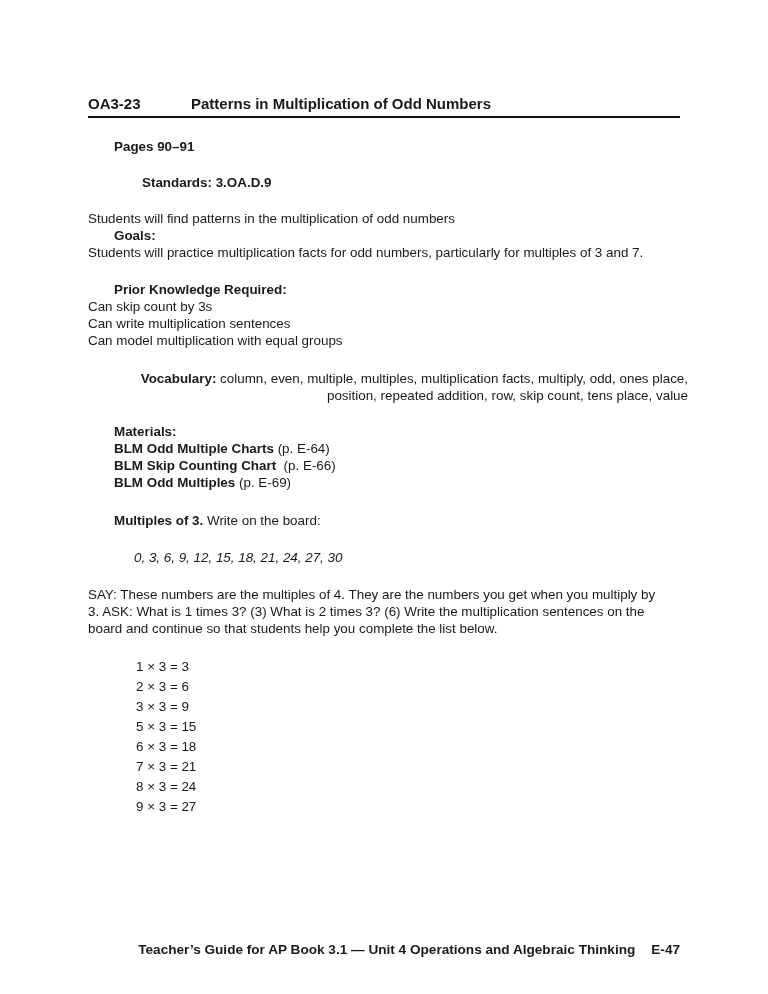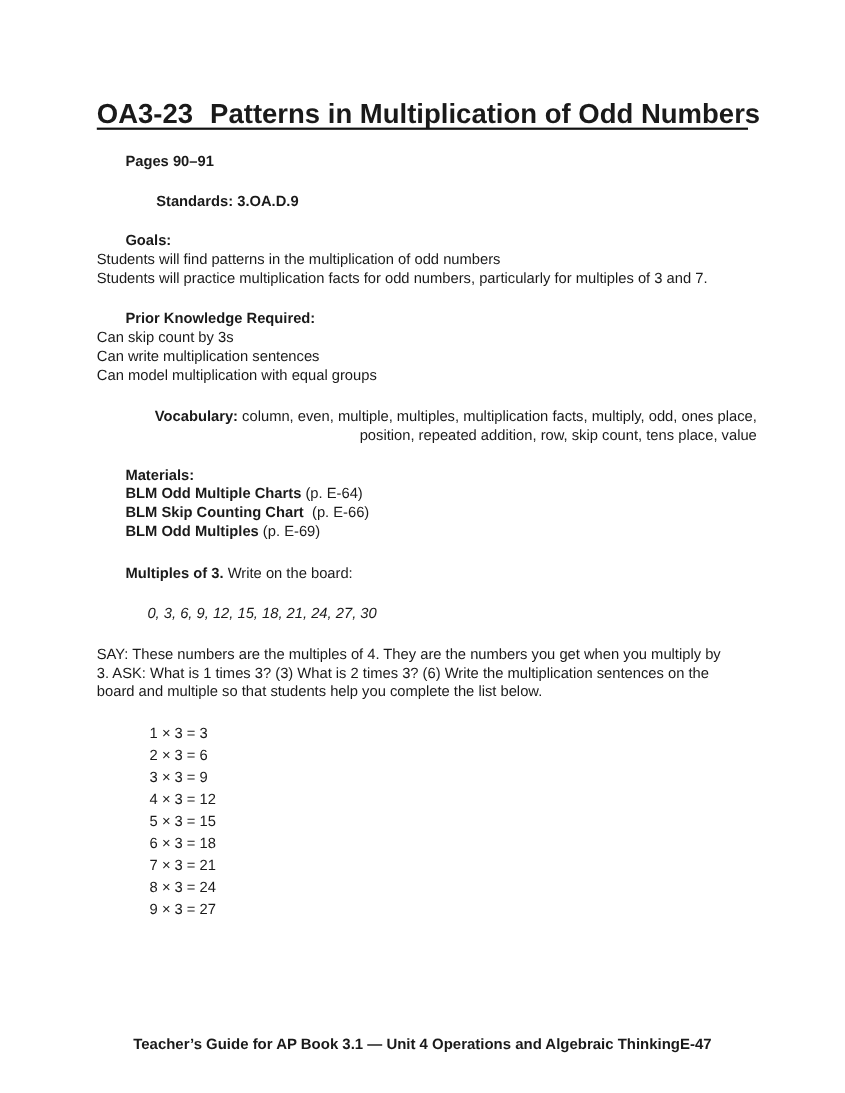--- a/index.html
+++ b/index.html
@@ -3,50 +3,50 @@
   <meta charset="utf-8">
   <style>
     html, body { margin: 0; padding: 0; background: #ffffff; }
     body {
       width: 768px; height: 994px; position: relative; overflow: hidden;
       font-family: "Liberation Sans", sans-serif; color: #1a1a1a;
       font-size: 13.4px; line-height: 17px;
     }
     .title {
       position: absolute; left: 88px; top: 93px; width: 592px;
-      font-size: 25px; font-weight: bold; line-height: 22px;
+      font-size: 15px; font-weight: bold; line-height: 22px;
       border-bottom: 2px solid #111; padding-bottom: 1px;
       white-space: nowrap;
     }
     .title .code { display: inline-block; width: 103px; }
     .b { font-weight: bold; padding-left: 26px; }
     .block { position: absolute; left: 88px; width: 600px; }
     .line { display: block; white-space: nowrap; }
     .indent { padding-left: 46px; font-style: italic; }
     .eq-list { position: absolute; left: 136px; width: 200px; }
     .eq-list .line { height: 20px; line-height: 20px; }
     .footer {
       position: absolute; left: 88px; top: 941px; width: 592px;
-      font-weight: bold; font-size: 13.6px; display: flex; justify-content: center;
+      font-weight: bold; font-size: 13.6px; display: flex; justify-content: flex-end; gap: 16px;
     }
   </style>
 </head>
 <body>
 
 <div class="title">
   <span class="code">OA3-23</span><span>Patterns in Multiplication of Odd Numbers</span>
 </div>
 
 <div class="block b" style="top:138px;">Pages 90–91</div>
 
 <div class="block b" style="top:174px;margin-left:28px;">Standards: 3.OA.D.9</div>
 
 <div class="block" style="top:210px;">
+  <span class="line">Students will find patterns in the multiplication of odd numbers</span>
   <span class="line b">Goals:</span>
-  <span class="line">Students will find patterns in the multiplication of odd numbers</span>
   <span class="line">Students will practice multiplication facts for odd numbers, particularly for multiples of 3 and 7.</span>
 </div>
 
 <div class="block" style="top:281px;">
   <span class="line b">Prior Knowledge Required:</span>
   <span class="line">Can skip count by 3s</span>
   <span class="line">Can write multiplication sentences</span>
   <span class="line">Can model multiplication with equal groups</span>
 </div>
 
@@ -64,28 +64,27 @@
 
 <div class="block" style="top:512px;">
   <span class="line"><span class="b">Multiples of 3.</span><span> Write on the board:</span></span>
 </div>
 
 <div class="block indent" style="top:549px;">0, 3, 6, 9, 12, 15, 18, 21, 24, 27, 30</div>
 
 <div class="block" style="top:586px;">
   <span class="line">SAY: These numbers are the multiples of 4. They are the numbers you get when you multiply by</span>
   <span class="line">3. ASK: What is 1 times 3? (3) What is 2 times 3? (6) Write the multiplication sentences on the</span>
-  <span class="line">board and multiple so that students help you complete the list below.</span>
+  <span class="line">board and continue so that students help you complete the list below.</span>
 </div>
 
 <div class="eq-list" style="top:657px;">
   <span class="line">1 × 3 = 3</span>
   <span class="line">2 × 3 = 6</span>
   <span class="line">3 × 3 = 9</span>
-  <span class="line">4 × 3 = 12</span>
   <span class="line">5 × 3 = 15</span>
   <span class="line">6 × 3 = 18</span>
   <span class="line">7 × 3 = 21</span>
   <span class="line">8 × 3 = 24</span>
   <span class="line">9 × 3 = 27</span>
 </div>
 
 <div class="footer">
   <span>Teacher’s Guide for AP Book 3.1 — Unit 4 Operations and Algebraic Thinking</span>
   <span>E-47</span>

